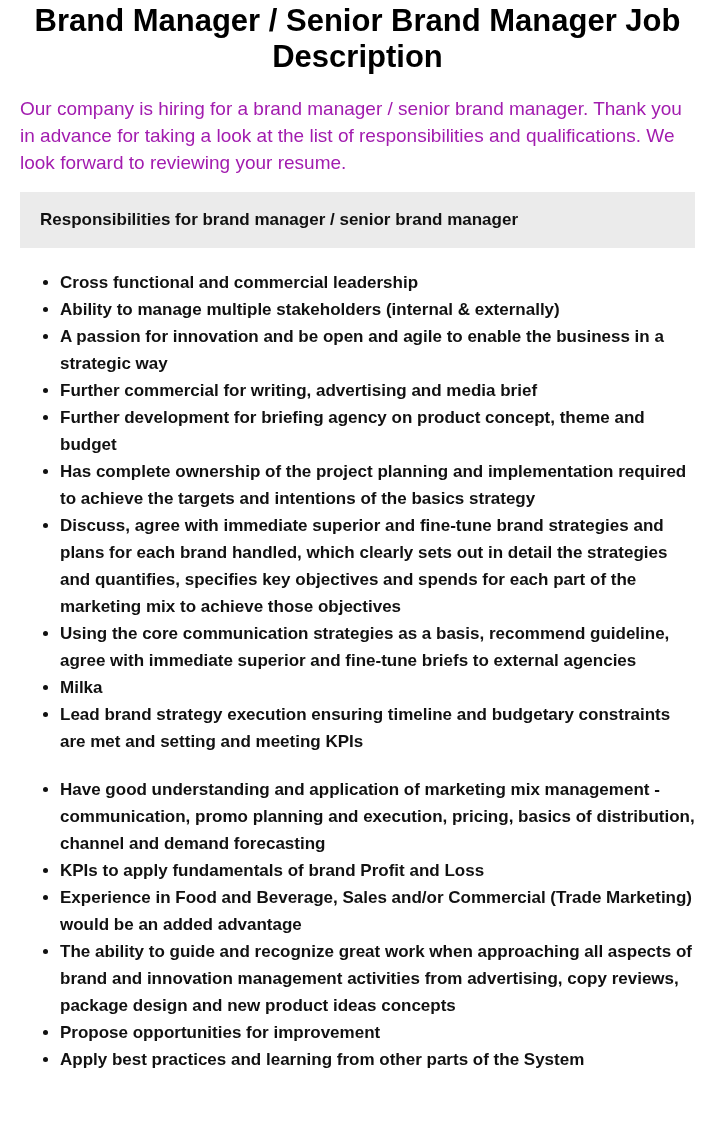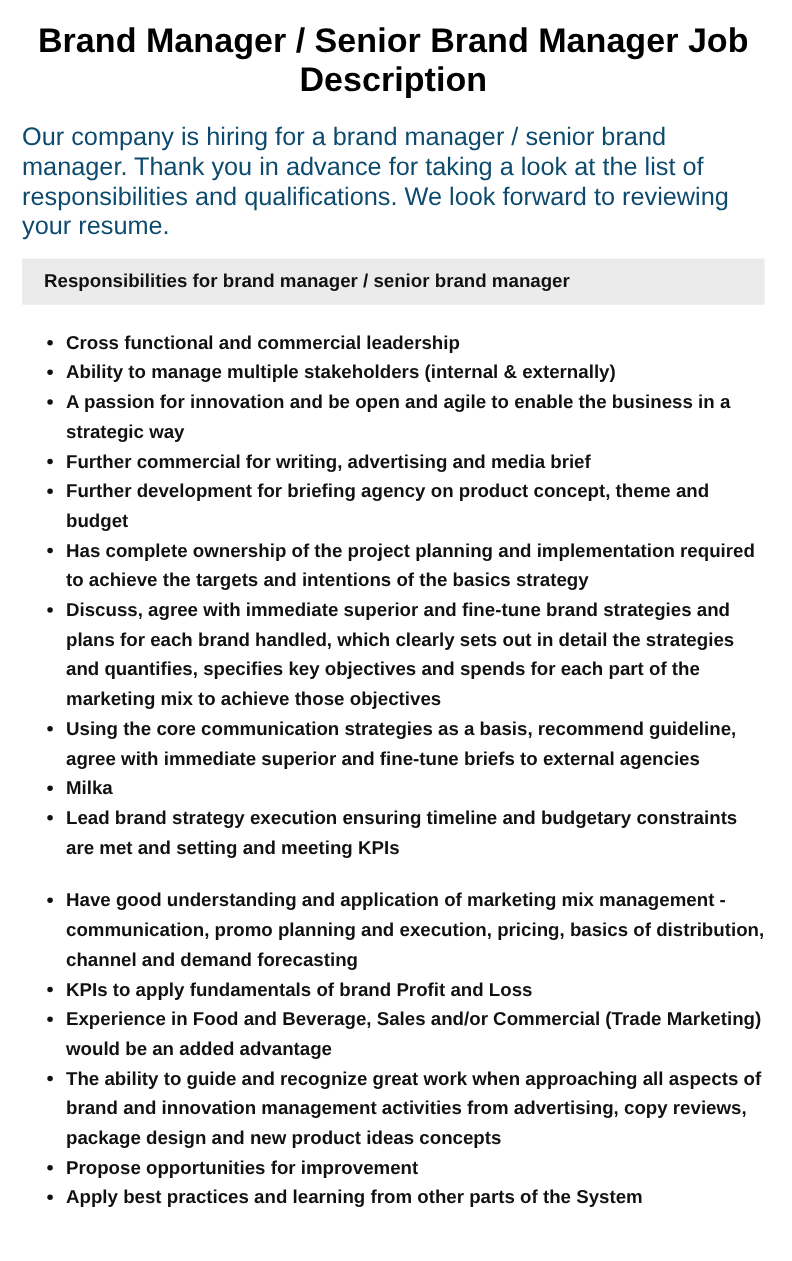--- a/index.html
+++ b/index.html
@@ -12,38 +12,38 @@
       height: 1146px;
       overflow: hidden;
       font-family: "Liberation Sans", sans-serif;
       color: #111111;
     }
     .page {
       padding: 0 25px 0 20px;
     }
     h1 {
       margin: 0;
-      padding-top: 19px;
+      padding-top: 3px;
       font-size: 31px;
       line-height: 36px;
       font-weight: 700;
       text-align: center;
       letter-spacing: 0px;
       color: #000000;
     }
     .intro {
       margin: 20px 0 16px 0;
-      font-size: 23px;
+      font-size: 19px;
       line-height: 27px;
-      color: #0c4a6e;
+      color: #a21caf;
     }
     .section-header {
       margin-top: 16px;
       background: #ebebeb;
-      height: 42px;
+      height: 56px;
       display: flex;
       align-items: center;
       padding-left: 20px;
       font-size: 17px;
       font-weight: 700;
       color: #111111;
     }
     .section-header.qual {
       margin-top: 18px;
     }

